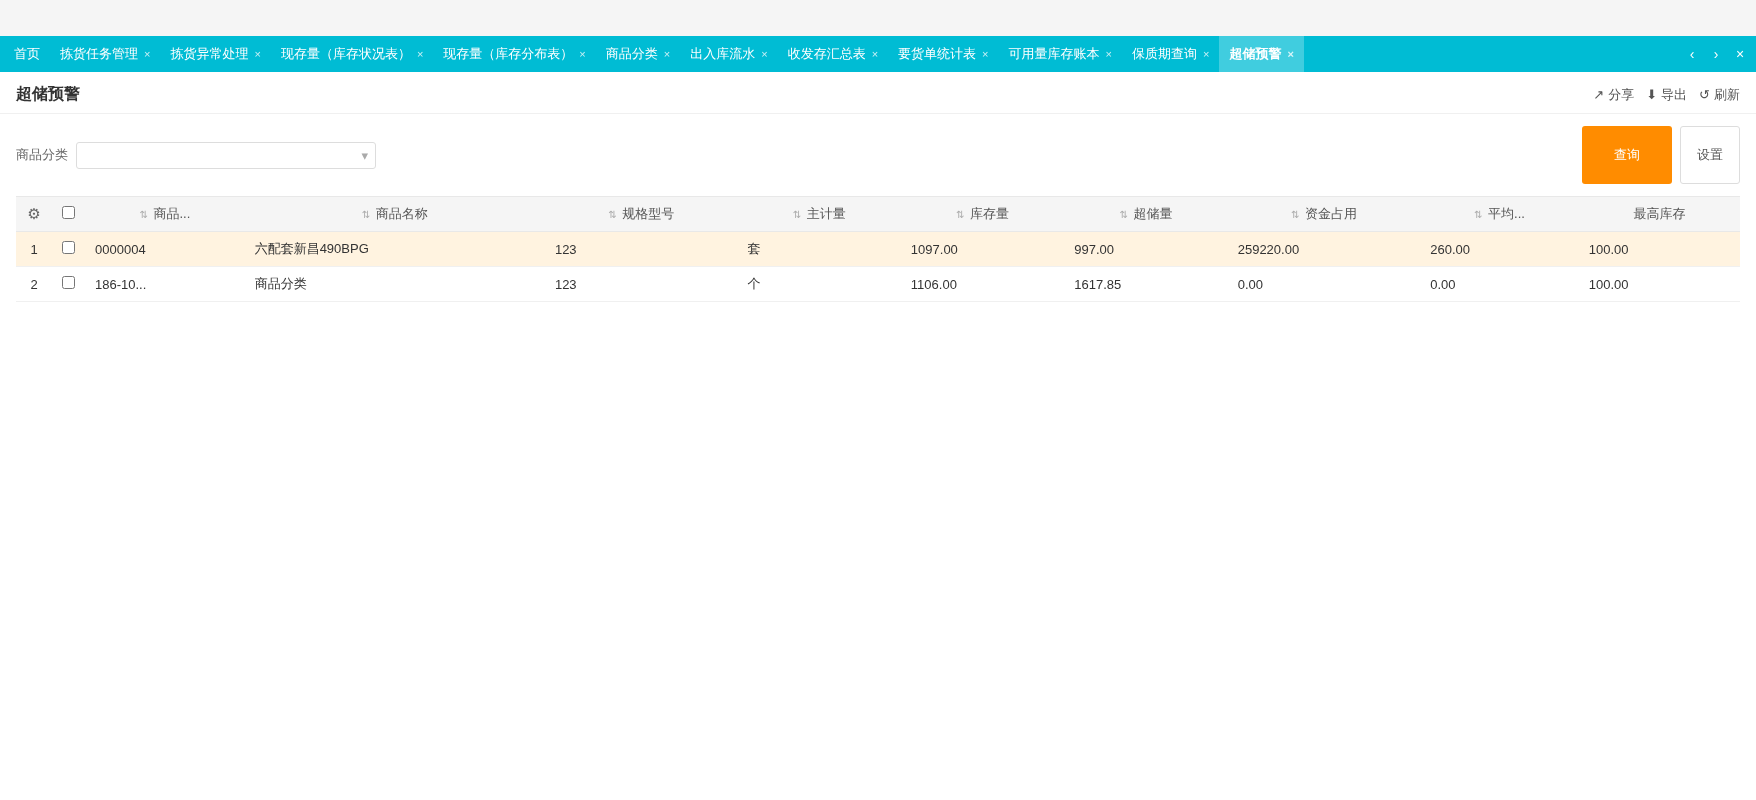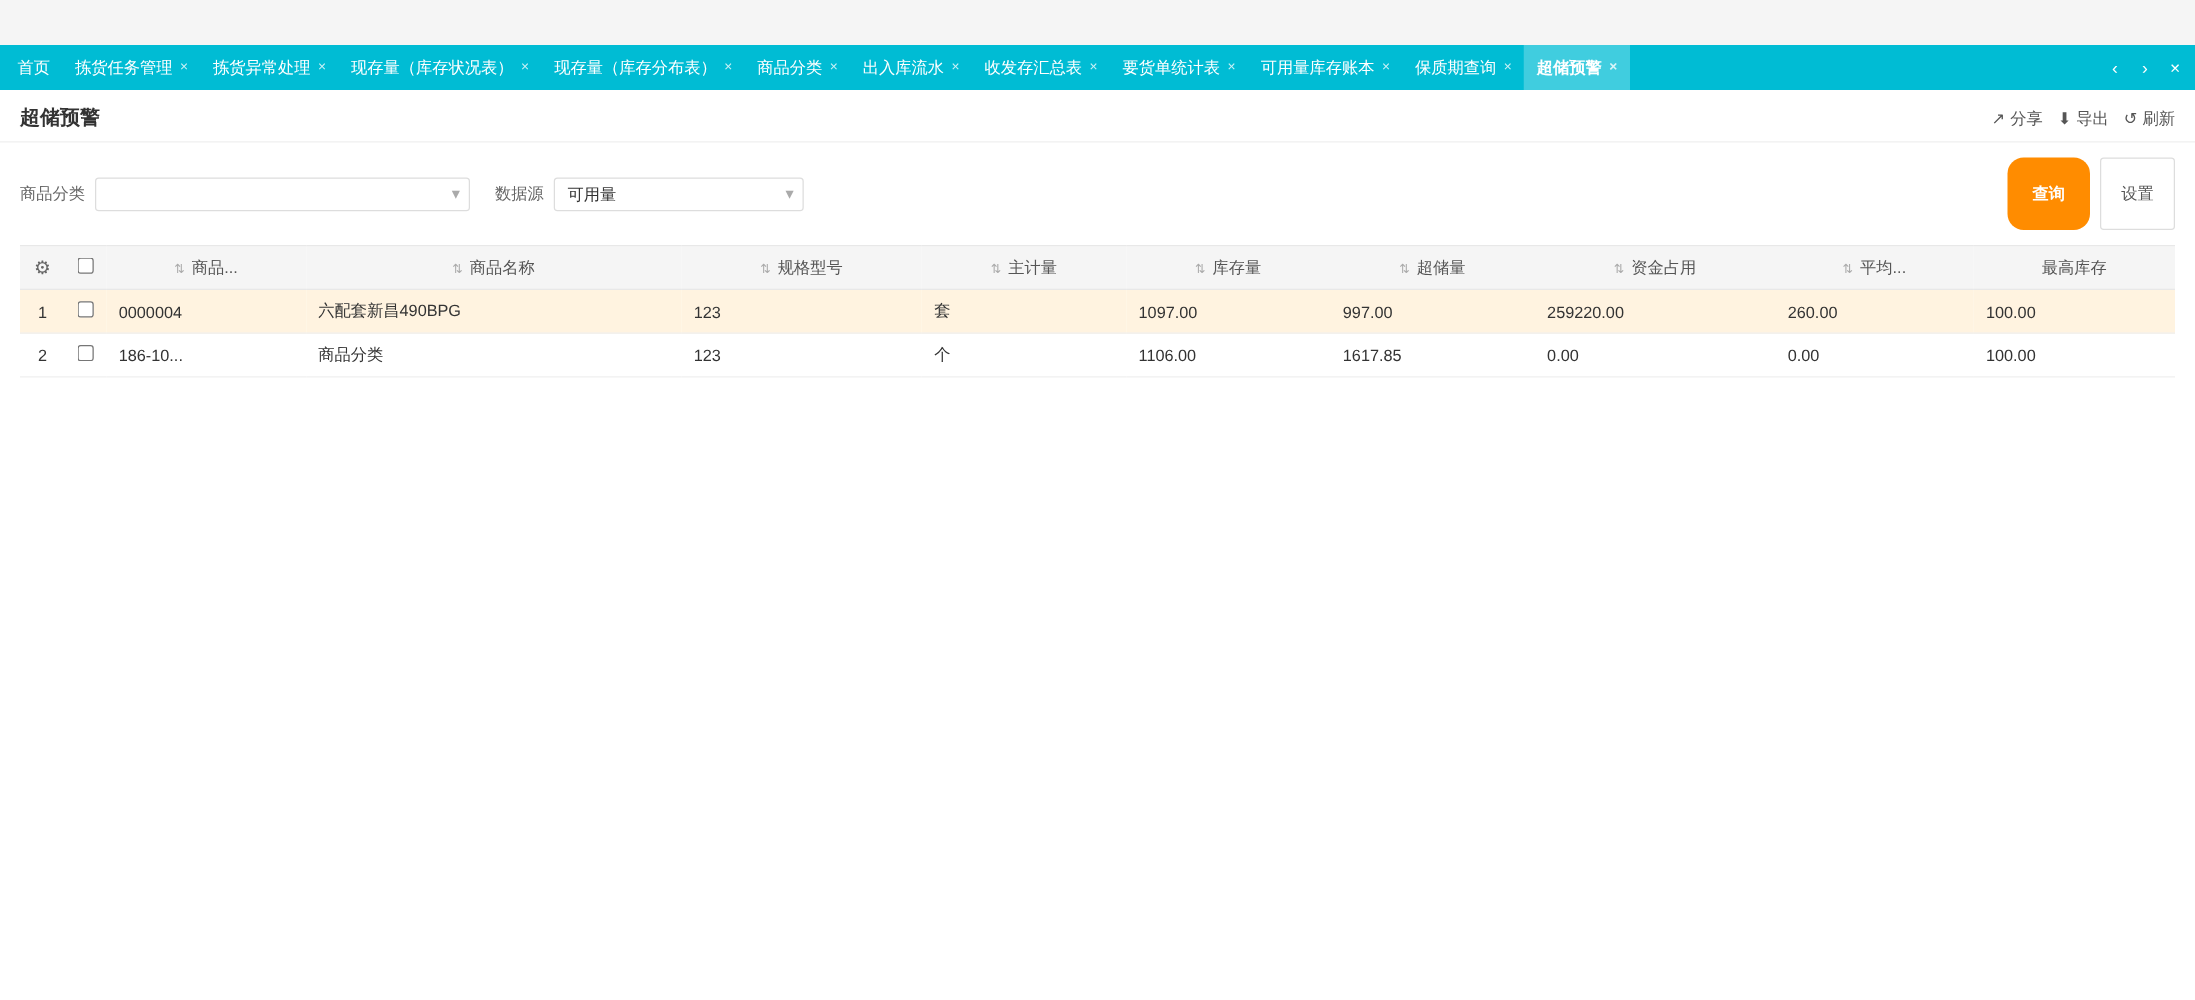--- a/index.html
+++ b/index.html
@@ -131,25 +131,24 @@
     }
     .filter-actions {
       margin-left: auto;
       display: flex;
       gap: 8px;
     }
     .btn-query {
       background: #ff8c00;
       color: #fff;
       border: none;
-      border-radius: 13px;
-      padding: 6px 20px;
-      cursor: pointer;
-      font-size: 13px;
-      font-weight: bold;
+      border-radius: 3px;
+      padding: 6px 32px;
+      cursor: pointer;
+      font-size: 13px;
     }
     .btn-settings {
       background: #fff;
       color: #555;
       border: 1px solid #ddd;
       border-radius: 3px;
       padding: 19px 16px;
       cursor: pointer;
       font-size: 13px;
     }
@@ -293,29 +292,20 @@
       </button>
     </div>
   </div>
 
   <div class="filter-area">
     <div class="filter-item">
       <span class="filter-label">商品分类</span>
       <div class="select-wrapper">
         <select class="filter-select" style="min-width:300px;">
           <option value=""></option>
-        </select>
-      </div>
-    </div>
-    <div class="filter-item">
-      <span class="filter-label">数据源</span>
-      <div class="select-wrapper">
-        <select class="filter-select" style="min-width:200px;">
-          <option value="可用量" selected="">可用量</option>
-          <option value="库存量">库存量</option>
         </select>
       </div>
     </div>
     <div class="filter-actions">
       <button class="btn-query">查询</button>
       <button class="btn-settings">设置</button>
     </div>
   </div>
 
   <div class="table-container">

